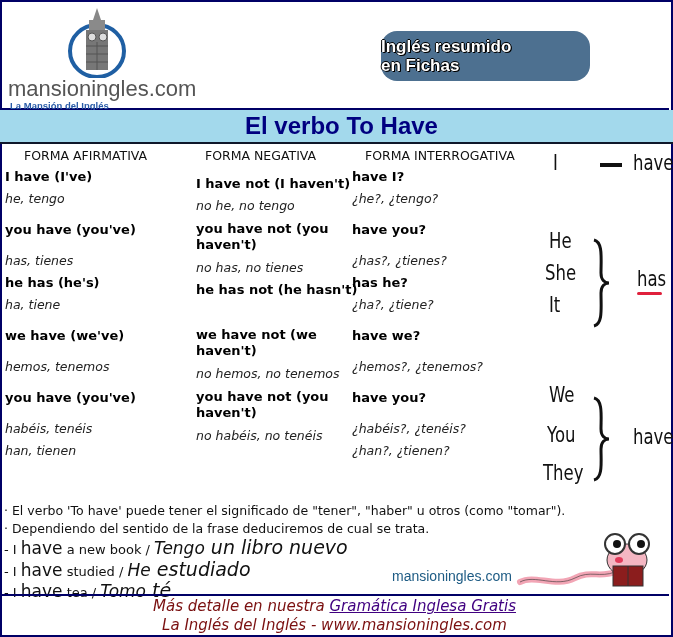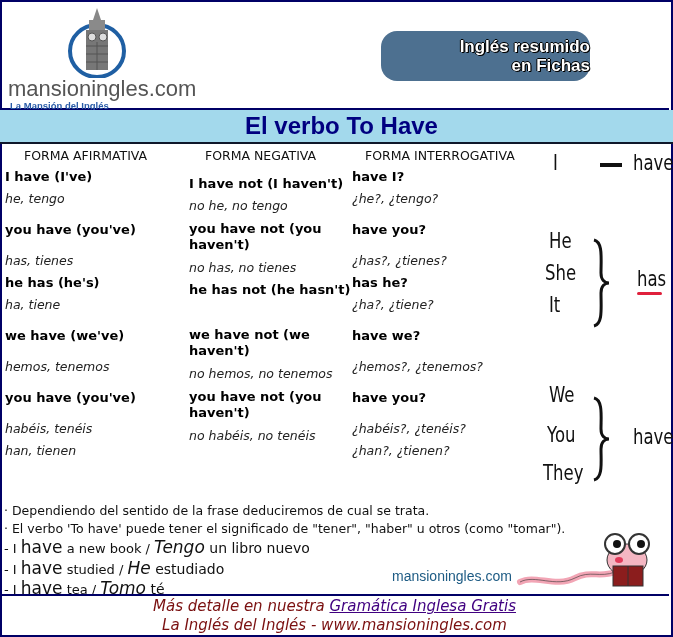--- a/index.html
+++ b/index.html
@@ -3,44 +3,44 @@
 <meta charset="utf-8">
 <style>
   html, body { margin:0; padding:0; background:#ffffff; }
   body { width:673px; height:637px; position:relative; overflow:hidden; font-family:"DejaVu Sans", sans-serif; }
   .frame { position:absolute; left:0; top:0; width:669px; height:633px; border:2px solid #000066; }
   .header { position:absolute; left:0; top:0; width:669px; height:108px; border-bottom:2px solid #000066; }
   .logo { position:absolute; left:6px; top:6px; width:200px; height:98px; }
   .logo-text { position:absolute; left:2px; top:70px; font-family:"Liberation Sans", sans-serif; font-size:22px; color:#555; letter-spacing:0px; }
   .logo-sub { position:absolute; left:4px; top:94px; font-family:"Liberation Sans", sans-serif; font-size:9.5px; color:#2a5ca8; font-weight:bold; }
   .pill { position:absolute; left:381px; top:31px; width:209px; height:50px; border-radius:16px; background:#4d7090;
-          display:flex; flex-direction:column; align-items:flex-end; justify-content:center;
+          display:flex; flex-direction:column; align-items:flex-start; justify-content:center;
           color:#fff; font-family:"Liberation Sans", sans-serif; font-weight:bold; font-size:17px; line-height:19px;
           text-shadow: 1px 1px 0 #000, -1px 0 0 #000, 0 -1px 0 #000, 1px 0 0 #000; }
   .title-bar { position:absolute; left:0; top:110px; width:669px; height:32px; background:#a3d9ec; border-bottom:2px solid #0f172a;
                display:flex; align-items:center; justify-content:center;padding-left:7px; }
   .title-bar span { font-family:"Liberation Sans", sans-serif; font-weight:bold; font-size:24px; color:#000080; }
   .col-headers { position:absolute; top:148px; left:0; width:540px; font-size:12.5px; color:#111; }
   .col-headers span { position:absolute; white-space:nowrap; }
   .tbl { position:absolute; left:5px; top:166px; width:535px; }
   .row { position:relative; display:flex; align-items:center; }
   .row .c1 { position:absolute; left:0; }
-  .row .c2 { position:absolute; left:184px; width:170px;margin-top:14px; }
+  .row .c2 { position:absolute; left:191px; width:170px;margin-top:14px; }
   .row .c3 { position:absolute; left:347px; }
   .en { font-weight:bold; font-size:13px; color:#000; line-height:16px; }
   .es { font-style:italic; font-size:12.5px; color:#222; line-height:16px; }
   .right-panel { position:absolute; left:535px; top:142px; width:134px; height:360px; font-family:"DejaVu Sans Condensed","DejaVu Sans", sans-serif; }
   .hw { position:absolute; font-family:"DejaVu Sans", sans-serif; font-size:22px; color:#111; transform:scaleX(0.75); transform-origin:left top; }
   .notes { position:absolute; left:4px; top:502px; width:660px; }
   .note { font-size:12.5px; color:#111; line-height:18px; white-space:nowrap; }
   .ex { font-size:13px; line-height:18.5px; color:#111; white-space:nowrap; }
   .ex .have { font-size:17px; }
   .ex .small { font-size:13px; }
   .ex .tr-big { font-style:italic; font-size:17px; }
-  .ex .tr-small { font-size:14px; }
+  .ex .tr-small { font-style:italic; font-size:19px; }
   .mascot-text { position:absolute; left:392px; top:568px; font-family:"Liberation Sans", sans-serif; font-size:14px; color:#1d5b84; }
   .mascot { position:absolute; left:515px; top:530px; width:150px; height:60px; }
   .footer { position:absolute; left:0; top:594px; width:669px; height:39px; border-top:2px solid #000066; text-align:center;
             font-style:italic; font-size:15px; color:#7a1010; line-height:19px; padding-top:1px; }
   .footer a { color:#400080; text-decoration:underline; }
 </style>
 </head>
 <body>
 
 <div class="frame"></div>
@@ -158,22 +158,22 @@
   <span class="hw" style="left:14px;top:240px;">We</span>
   <span class="hw" style="left:12px;top:280px;">You</span>
   <span class="hw" style="left:8px;top:318px;">They</span>
   <svg style="position:absolute;left:56px;top:254px;" width="20" height="86" viewBox="0 0 20 86">
     <path d="M3,2 C12,4 10,20 10,33 C10,40 14,43 18,43 C14,43 10,46 10,53 C10,66 12,82 3,84" fill="none" stroke="#111" stroke-width="3"></path>
   </svg>
   <span class="hw" style="left:98px;top:282px;">have</span>
 </div>
 
 <div class="notes">
+  <div class="note">· El verbo 'To have' puede tener el significado de "tener", "haber" u otros (como "tomar").</div>
   <div class="note">· Dependiendo del sentido de la frase deduciremos de cual se trata.</div>
-  <div class="note">· El verbo 'To have' puede tener el significado de "tener", "haber" u otros (como "tomar").</div>
   <div class="ex">
     <span>- I </span><span class="have">have</span><span class="small"> a new book / </span><span class="tr-big">Tengo</span><span class="tr-small"> un libro nuevo</span>
   </div>
   <div class="ex">
     <span>- I </span><span class="have">have</span><span class="small"> studied / </span><span class="tr-big">He</span><span class="tr-small"> estudiado</span>
   </div>
   <div class="ex">
     <span>- I </span><span class="have">have</span><span class="small"> tea / </span><span class="tr-big">Tomo</span><span class="tr-small"> té</span>
   </div>
 </div>

